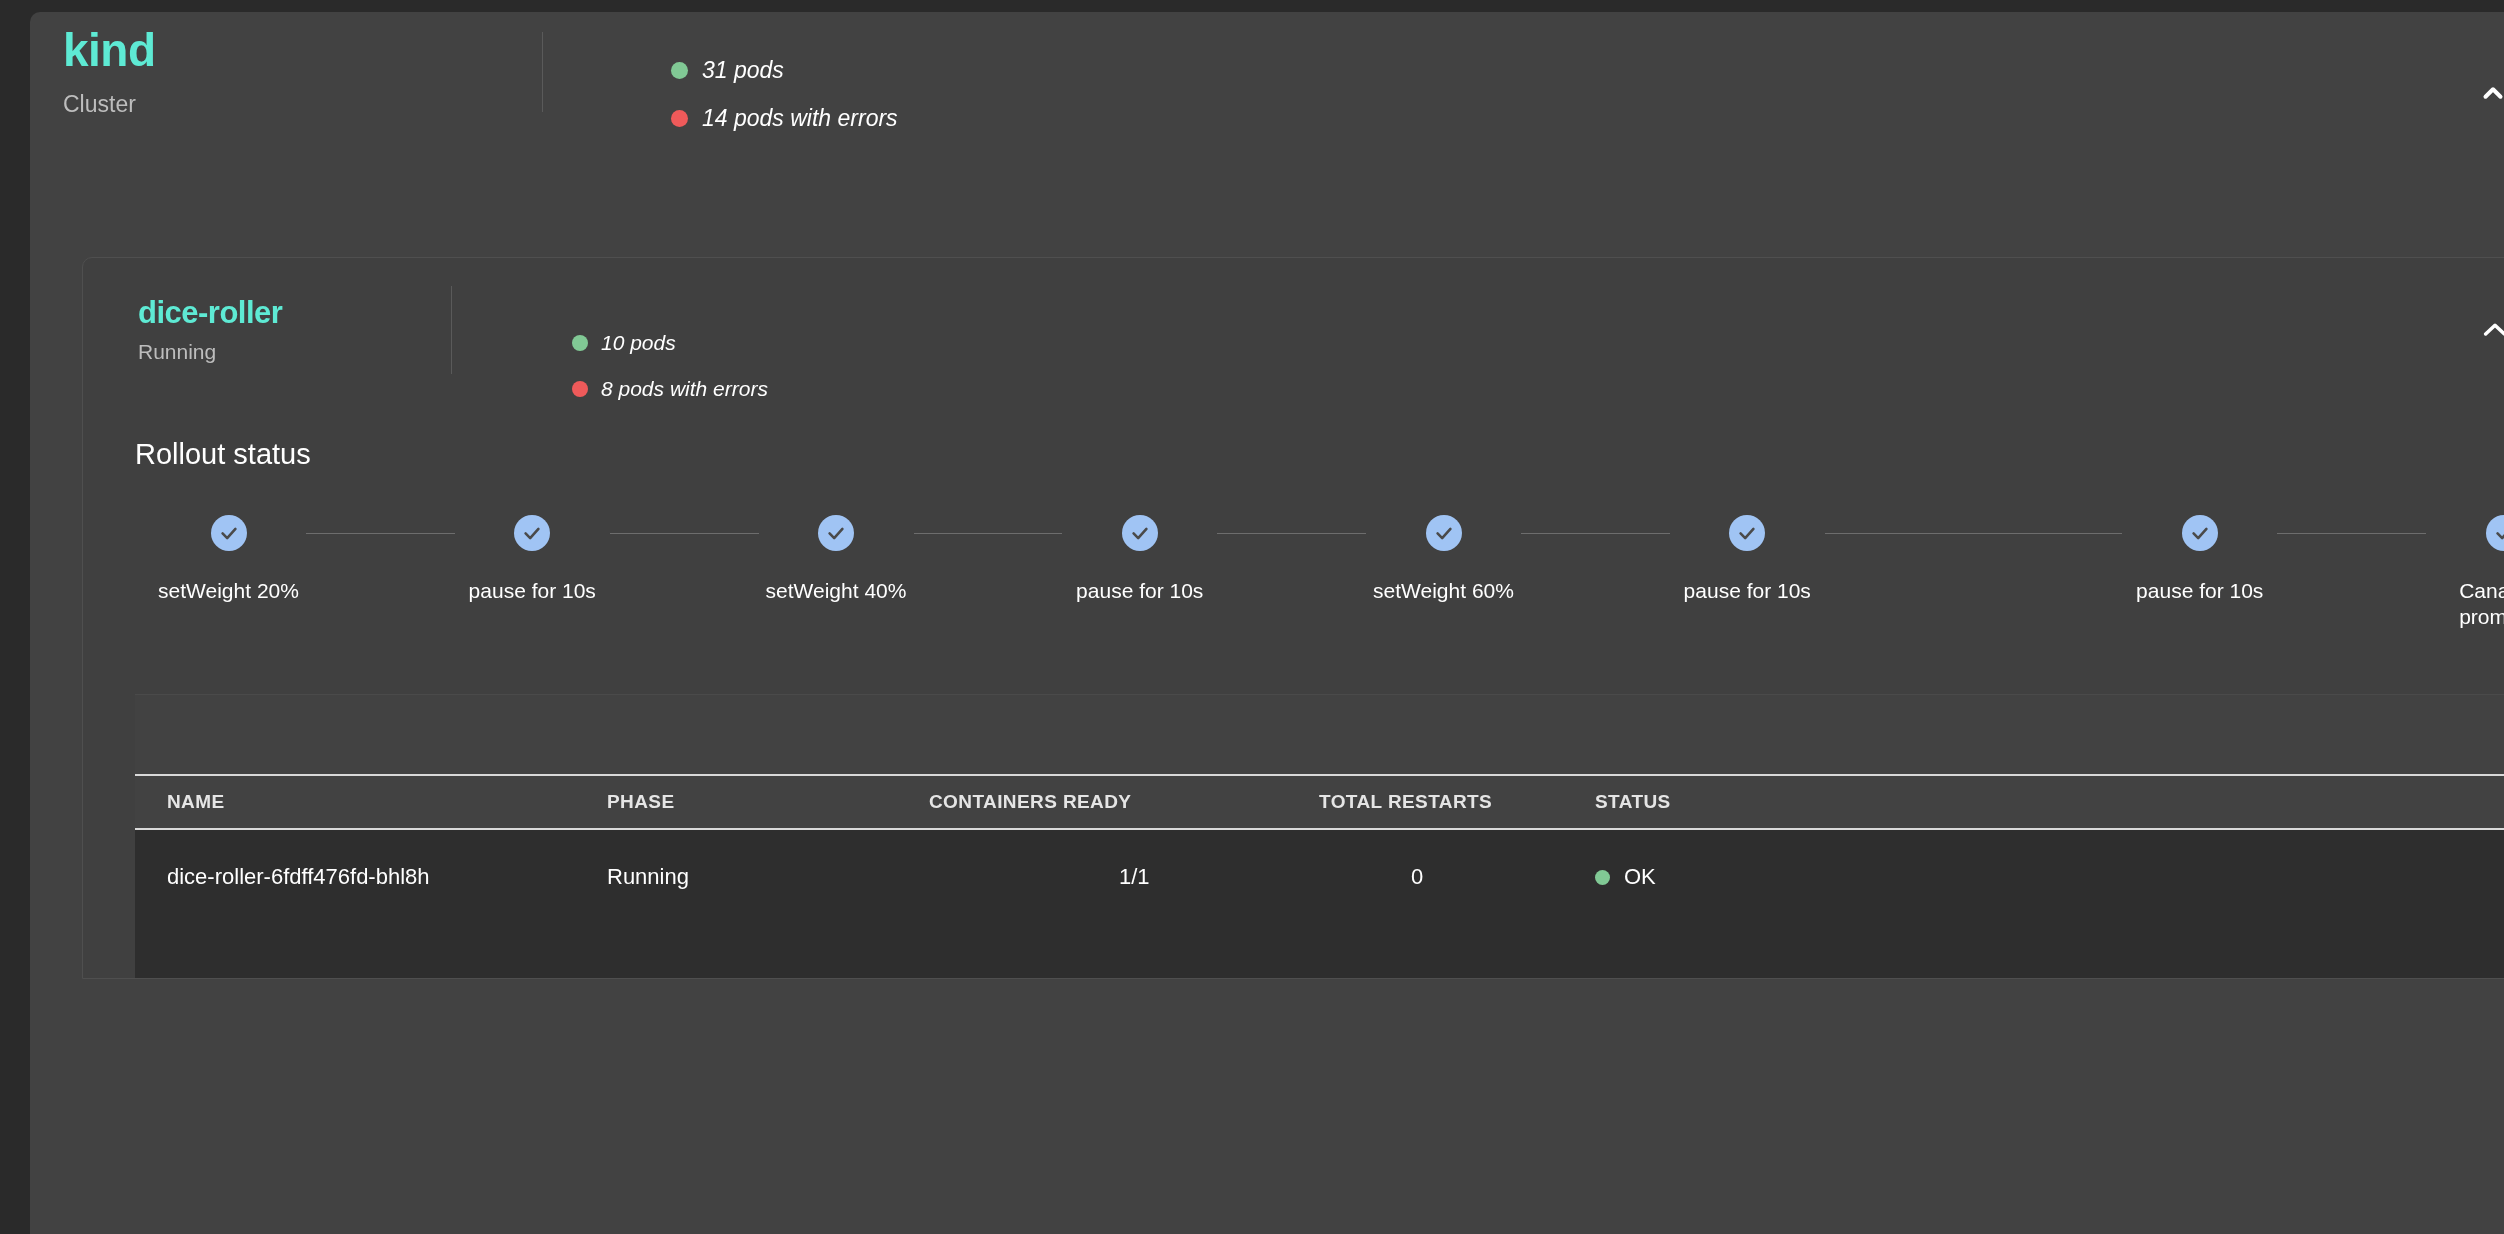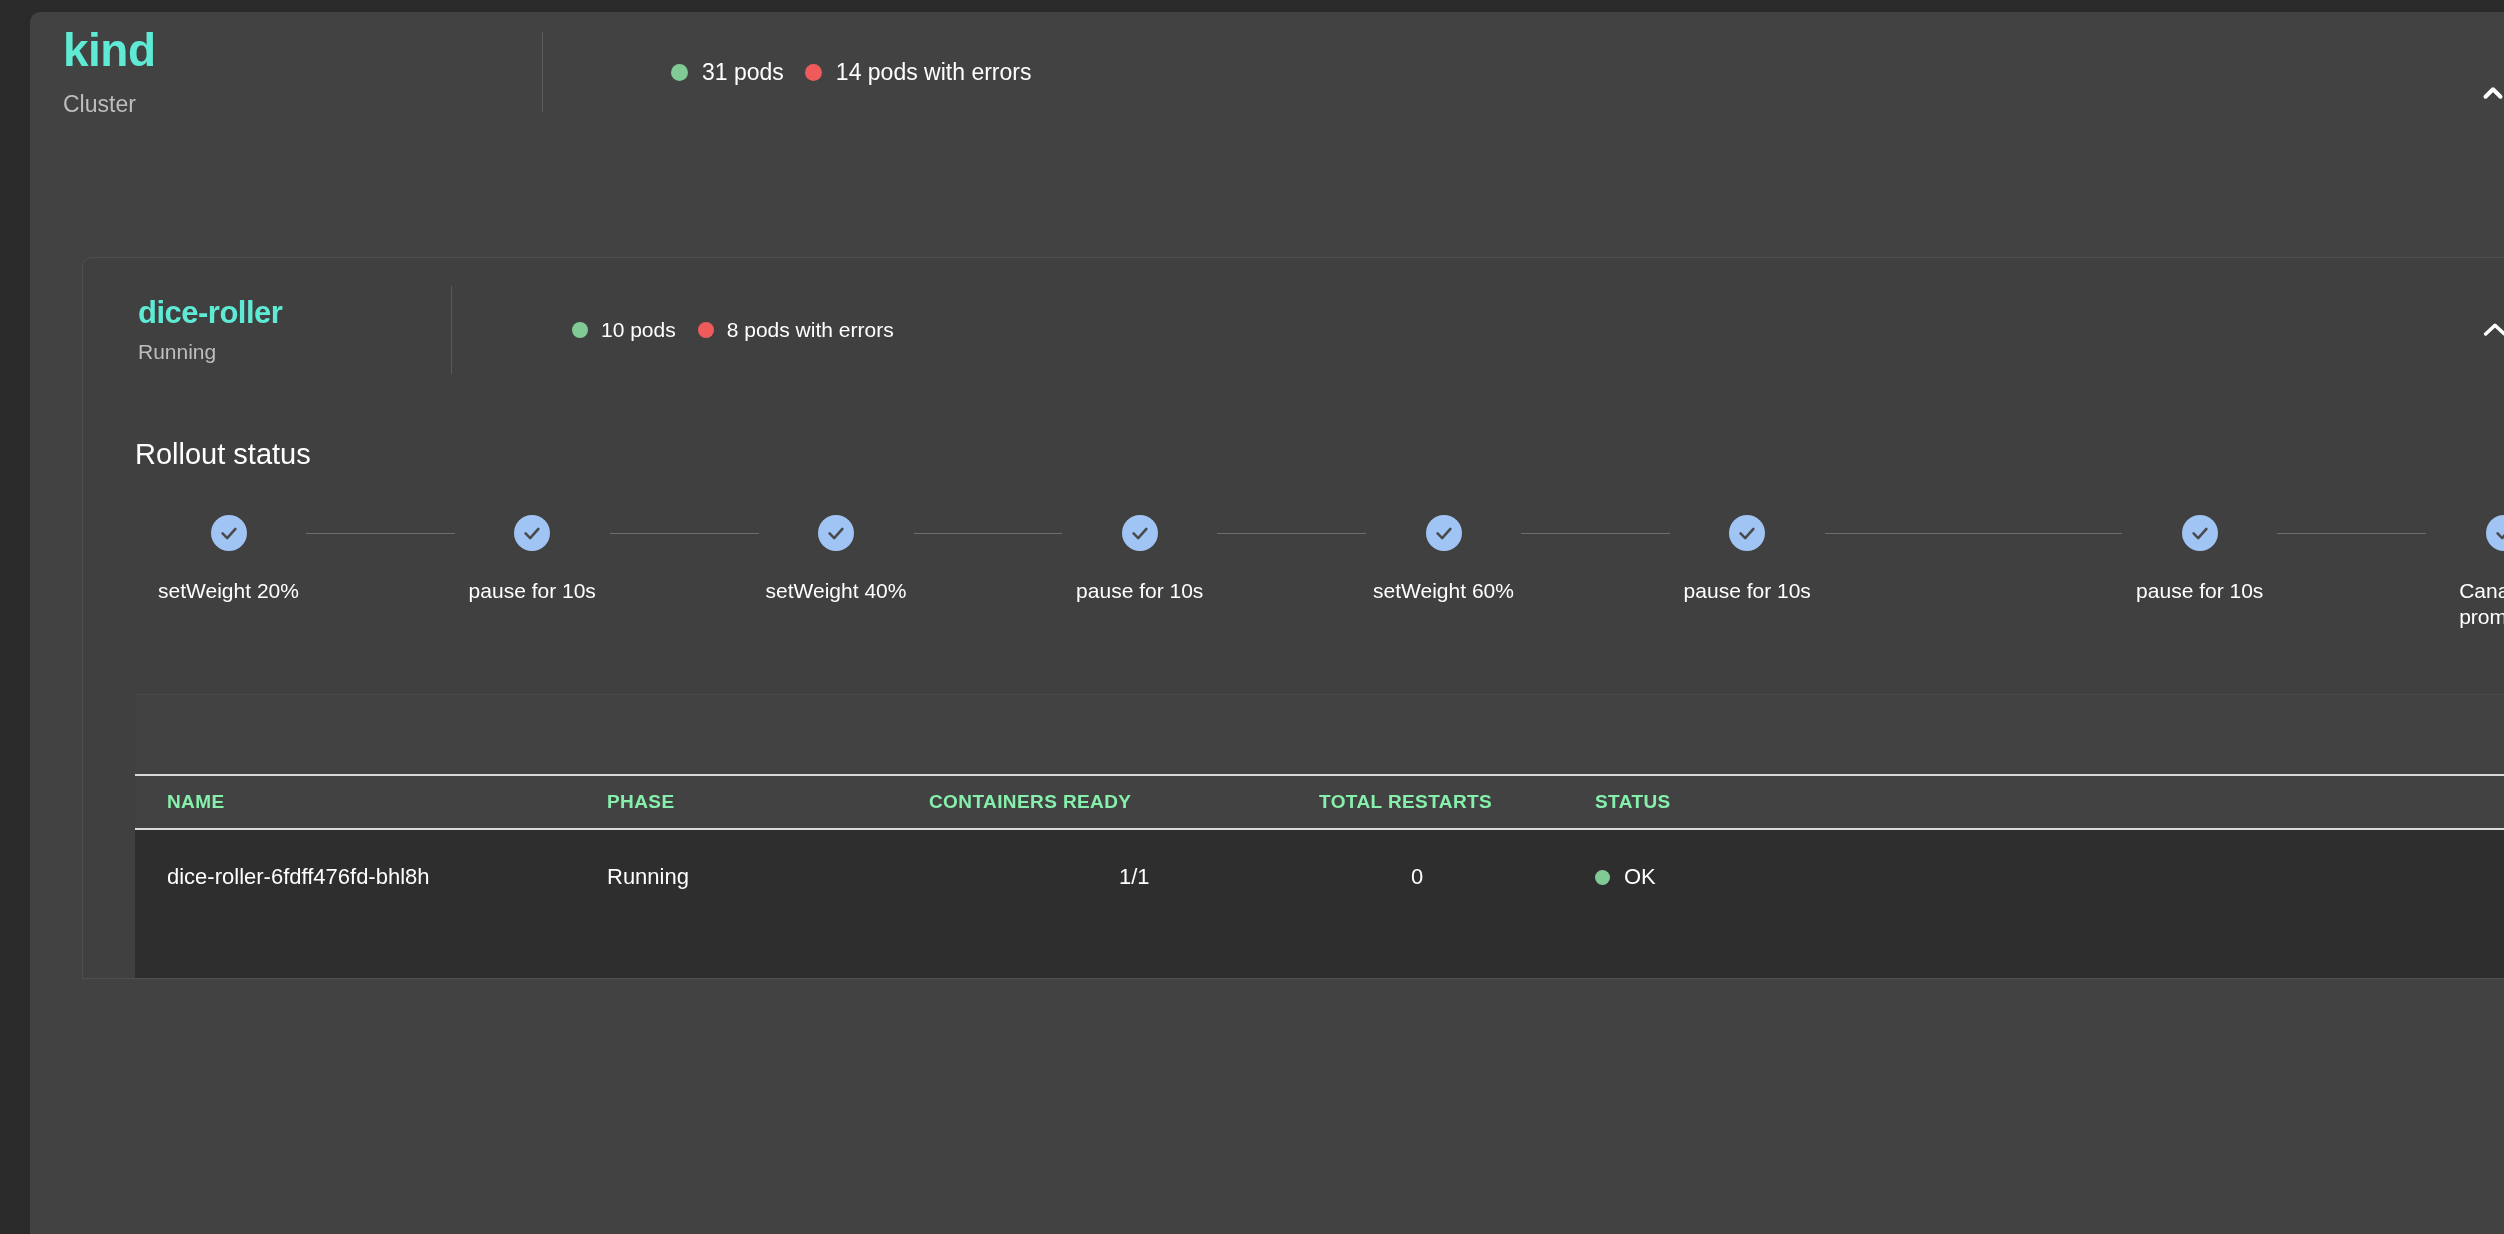--- a/index.html
+++ b/index.html
@@ -50,22 +50,23 @@
   }
 
   .vdivider {
     width: 1px;
     background: #5a5a5a;
     flex: 0 0 1px;
   }
 
   .pods-col {
     display: flex;
-    flex-direction: row;
+    flex-direction: column;
     justify-content: flex-end;
+    font-style: italic;
   }
 
   .pod-line {
     display: flex;
     align-items: center;
     color: #ffffff;
   }
 
   .pod-dot {
     border-radius: 50%;
@@ -205,21 +206,21 @@
     height: 94px;
     background: #2e2e2e;
   }
 
   .table-filler {
     height: 54px;
     background: #2e2e2e;
   }
 
   .th {
-    color: #86efac;
+    color: #e5e5e5;
     font-size: 19px;
     font-weight: bold;
     letter-spacing: 0.4px;
   }
 
   .td {
     color: #ffffff;
     font-size: 22px;
   }
 

